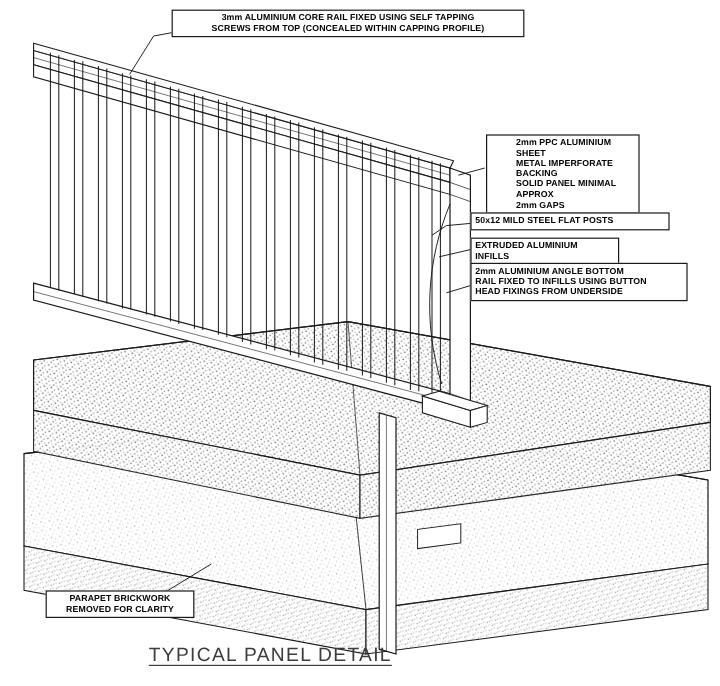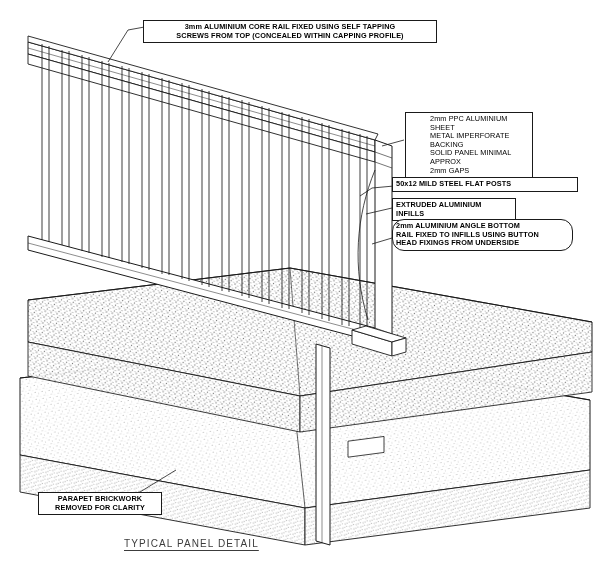--- a/index.html
+++ b/index.html
@@ -32,33 +32,33 @@
     color: #000000;
     font-size: 7.3px;
     line-height: 8.6px;
     letter-spacing: 0.1px;
     padding: 2px 3px 2px 3px;
     font-weight: bold;
     white-space: pre-line;
     font-family: "Liberation Sans", sans-serif;
   }
   .callout.thin {
-    font-weight: normal;
+    font-weight: bold;
     padding-left: 24px;
   }
   .callout.center {
     text-align: center;
   }
   .callout.pill {
     border-radius: 0;
     text-align: center;
   }
   .title {
     position: absolute;
-    font-size: 10px;
+    font-size: 16px;
     letter-spacing: 1.1px;
     color: #3c3c3c;
     font-family: "Liberation Sans", sans-serif;
     text-decoration: underline;
     text-underline-offset: 3px;
   }
 </style>
 </head>
 <body>
 
@@ -179,34 +179,34 @@
     <g stroke="#1a1a1a" stroke-width="0.8" fill="none">
       <polyline points="150,26 128,30 108,62"></polyline>
       <polyline points="404,140 382,146"></polyline>
       <polyline points="394,186 372,188 360,196"></polyline>
       <polyline points="392,208 366,214"></polyline>
       <polyline points="392,238 372,244"></polyline>
       <polyline points="100,500 140,492 176,470"></polyline>
     </g>
   </svg>
 
-  <div class="callout center" style="left:143px; top:20px; width:294px;">3mm ALUMINIUM CORE RAIL FIXED USING SELF TAPPING
+  <div class="callout center" style="left:143px; top:8px; width:294px;">3mm ALUMINIUM CORE RAIL FIXED USING SELF TAPPING
 SCREWS FROM TOP (CONCEALED WITHIN CAPPING PROFILE)</div>
 
   <div class="callout thin" style="left:405px; top:112px; width:128px;">2mm PPC ALUMINIUM SHEET
 METAL IMPERFORATE BACKING
 SOLID PANEL  MINIMAL APPROX
 2mm GAPS</div>
 
-  <div class="callout" style="left:392px; top:177px; width:186px;">50x12 MILD STEEL FLAT POSTS</div>
+  <div class="callout" style="left:392px; top:177px; width:166px;">50x12 MILD STEEL FLAT POSTS</div>
 
   <div class="callout" style="left:392px; top:198px; width:124px;">EXTRUDED ALUMINIUM
 INFILLS</div>
 
-  <div class="callout" style="left:392px; top:219px; width:181px;border-radius:12px;">2mm ALUMINIUM ANGLE BOTTOM
+  <div class="callout" style="left:392px; top:219px; width:181px;">2mm ALUMINIUM ANGLE BOTTOM
 RAIL FIXED TO INFILLS USING BUTTON
 HEAD FIXINGS FROM UNDERSIDE</div>
 
   <div class="callout pill" style="left:38px; top:492px; width:124px;">PARAPET BRICKWORK
 REMOVED FOR CLARITY</div>
 
   <div class="title" style="left:124px; top:538px;">TYPICAL PANEL DETAIL</div>
 
 </div>
 

